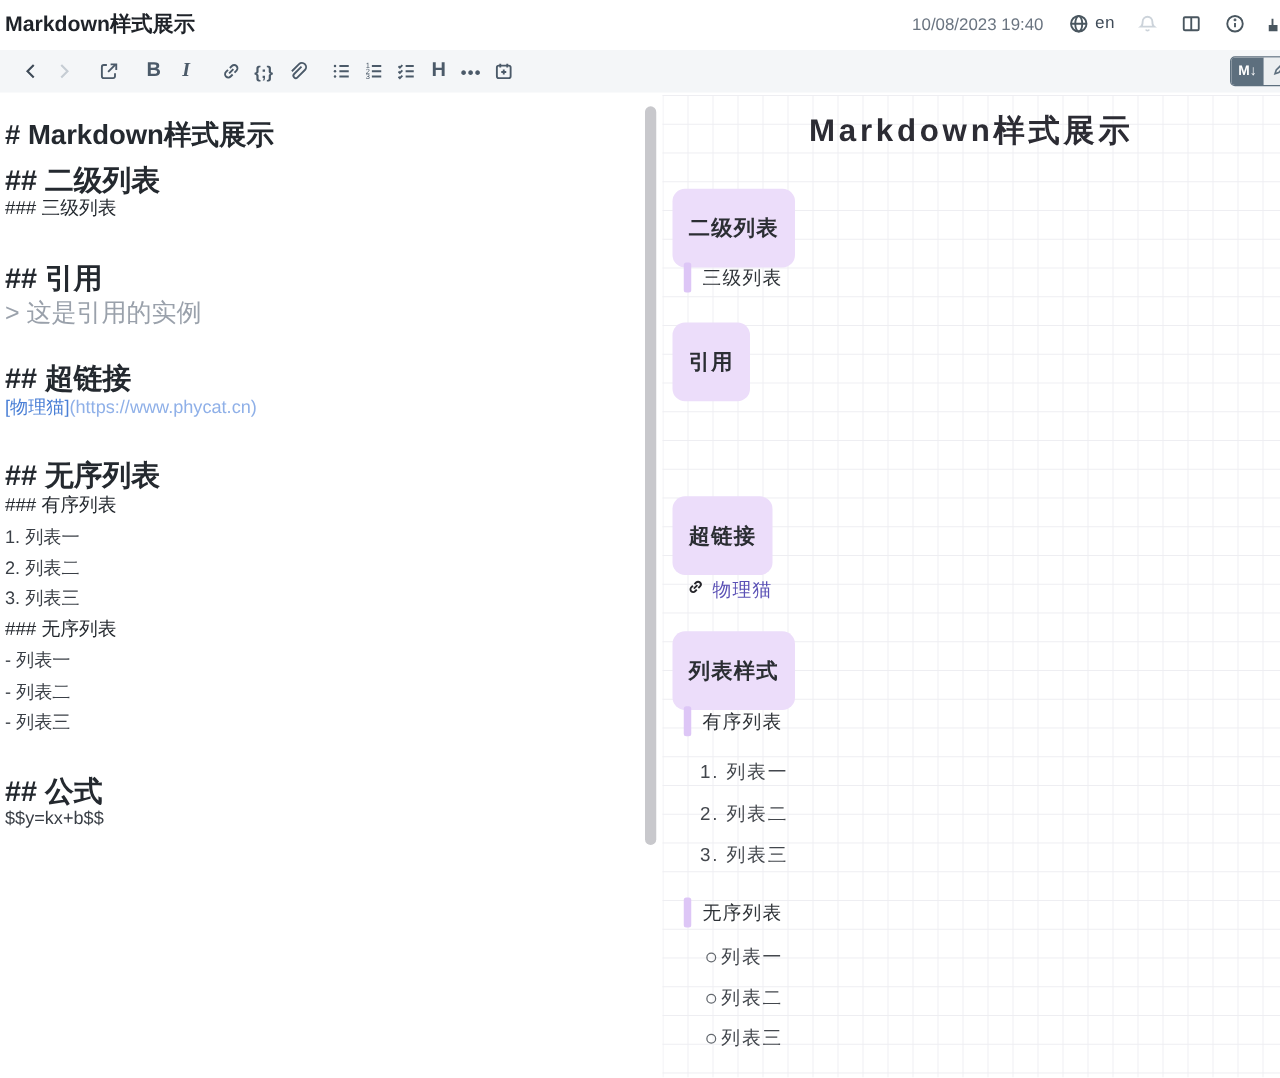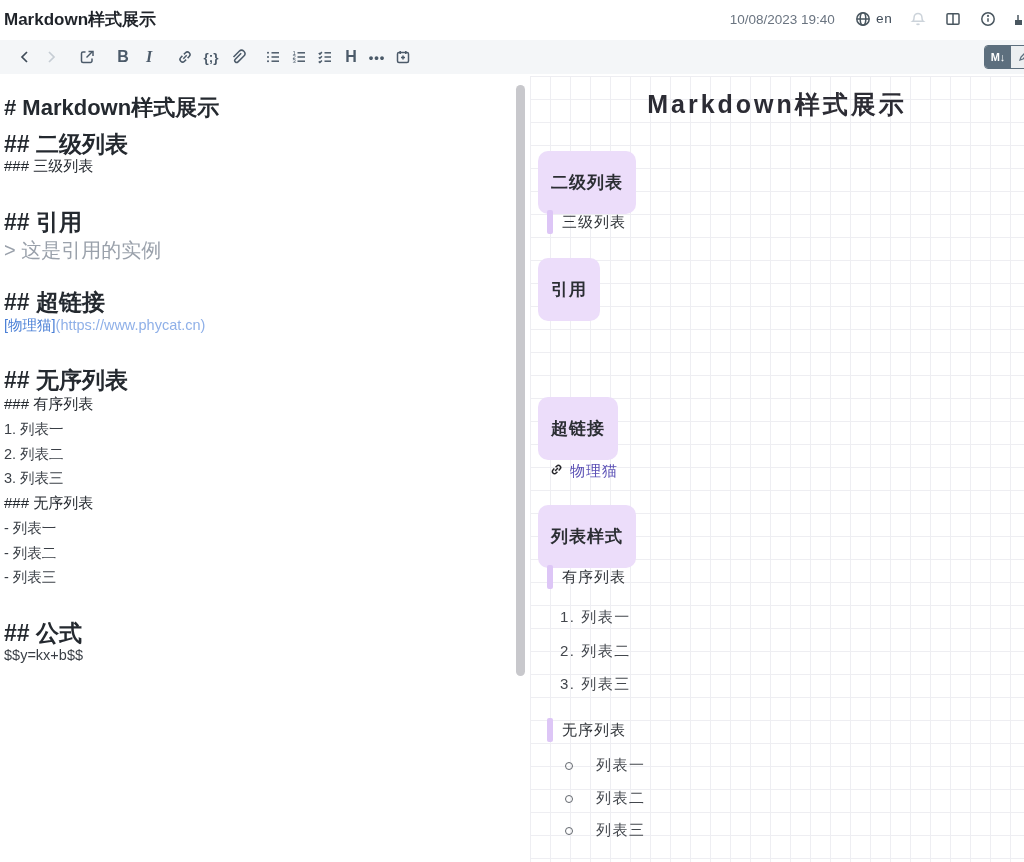--- a/index.html
+++ b/index.html
@@ -67,21 +67,21 @@
   .pv-h3 { position:absolute; left:17px; display:flex; align-items:center; gap:9px; }
   .pv-h3 .bar { width:6px; height:24px; background:#ddc6f6; border-radius:2px; }
   .pv-h3 .txt { font-size:15px; font-weight:400; color:#2e3237; letter-spacing:1px; }
   .pv-quotebox { position:absolute; left:24px; width:467px; height:68px;
     border:1.5px solid #d9c5f2; border-radius:16px; background:#fcf9fe;
     display:flex; align-items:center; padding-left:24px; }
   .pv-quotebox .qt { font-size:15px; color:#3f4347; letter-spacing:1.5px; }
   .pv-link { position:absolute; left:19px; display:flex; align-items:center; gap:6px; cursor:pointer; }
   .pv-link .lt { font-size:15px; color:#5a50b5; letter-spacing:1px; }
   .pv-ol { position:absolute; left:30px; font-size:15px; color:#43474d; letter-spacing:1.5px; white-space:nowrap; }
-  .pv-ul { position:absolute; left:35px; display:flex; align-items:center; gap:23px; }
+  .pv-ul { position:absolute; left:35px; display:flex; align-items:center; gap:4px; }
   .pv-ul .ring { width:8px; height:8px; border:1.5px solid #63686e; border-radius:50%; }
   .pv-ul .txt { font-size:15px; color:#43474d; letter-spacing:1.5px; }
 </style>
 </head>
 <body>
 
 <div class="app">
 
   <header>
     <div class="app-title">Markdown样式展示</div>

